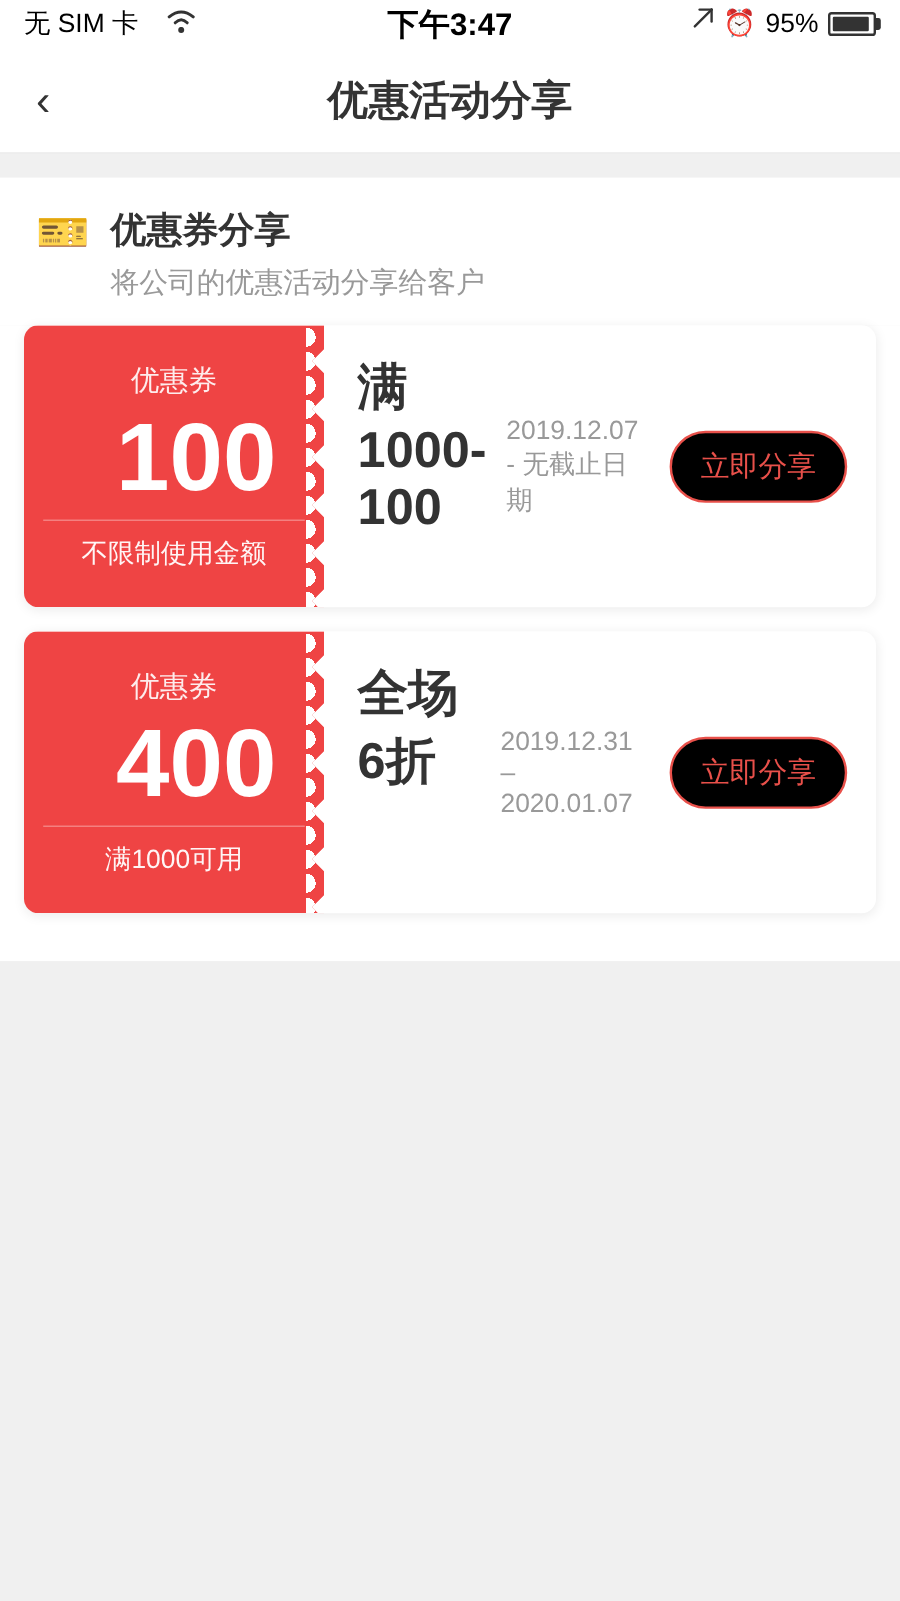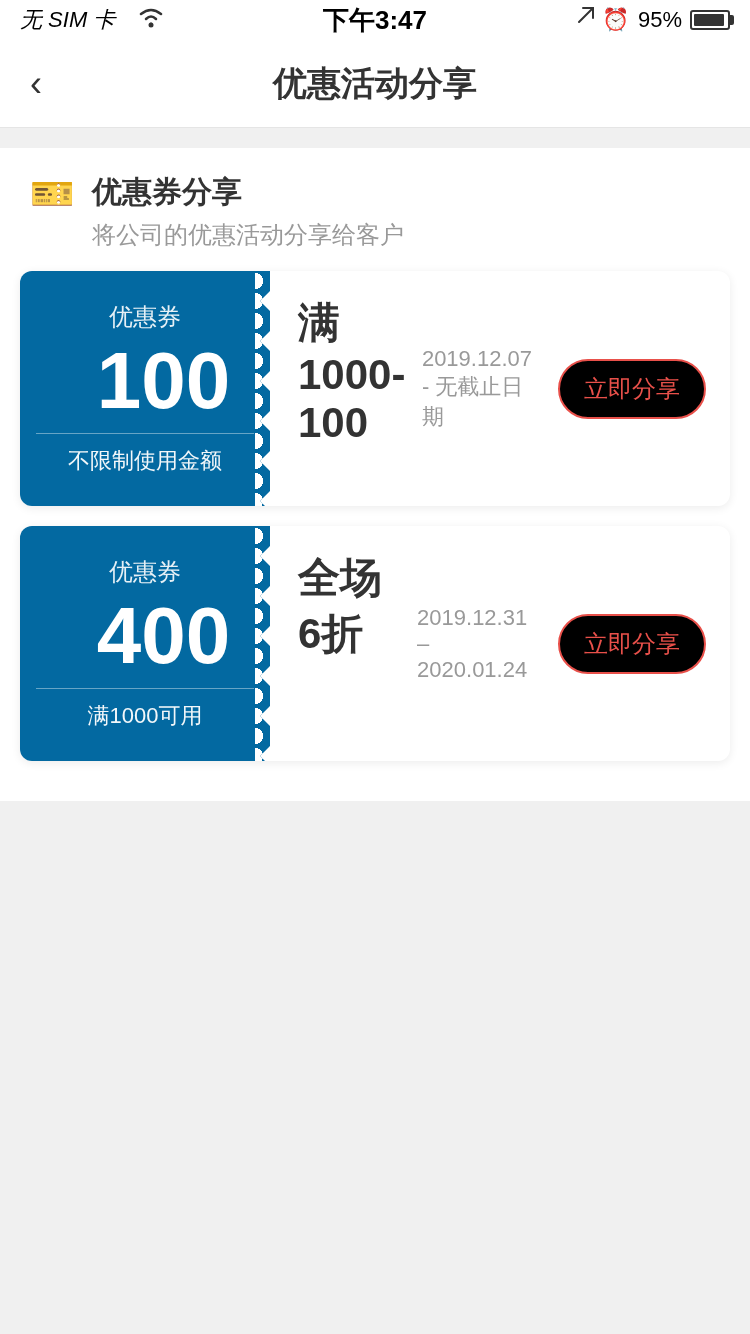--- a/index.html
+++ b/index.html
@@ -22,21 +22,20 @@
       justify-content: space-between;
       padding: 0 20px;
       font-size: 24px;
       font-weight: 500;
     }
     .status-left {
       display: flex;
       align-items: center;
       gap: 22px;
       font-size: 22px;
-      font-style: italic;
     }
     .status-center {
       font-size: 26px;
       font-weight: 600;
       position: absolute;
       left: 50%;
       transform: translateX(-50%);
     }
     .status-right {
       display: flex;
@@ -141,21 +140,21 @@
       overflow: hidden;
       margin-bottom: 20px;
       box-shadow: 0 2px 10px rgba(0,0,0,0.08);
       position: relative;
     }
 
     
     .coupon-left {
       width: 250px;
       min-width: 250px;
-      background: #0369a1;
+      background: #ef4444;
       display: flex;
       flex-direction: column;
       align-items: center;
       justify-content: flex-start;
       padding: 30px 16px;
       position: relative;
       clip-path: polygon(
         0 0, 100% 0,
         100% 20px, 96% 30px, 100% 40px,
         100% 60px, 96% 70px, 100% 80px,
@@ -328,21 +327,21 @@
   <div class="coupon-card">
     <div class="coupon-left">
       <span class="coupon-label">优惠券</span>
       <span class="coupon-amount">400</span>
       <div class="coupon-divider"></div>
       <span class="coupon-condition">满1000可用</span>
     </div>
     <div class="coupon-right">
       <div class="coupon-title">全场6折</div>
       <div class="coupon-bottom-row">
-        <span class="coupon-date">2019.12.31 – 2020.01.24</span>
+        <span class="coupon-date">2019.12.31 – 2020.01.07</span>
         <button class="share-btn">立即分享</button>
       </div>
     </div>
   </div>
 
 </div>
 
 <div class="empty-area"></div>
 
 </body></html>

